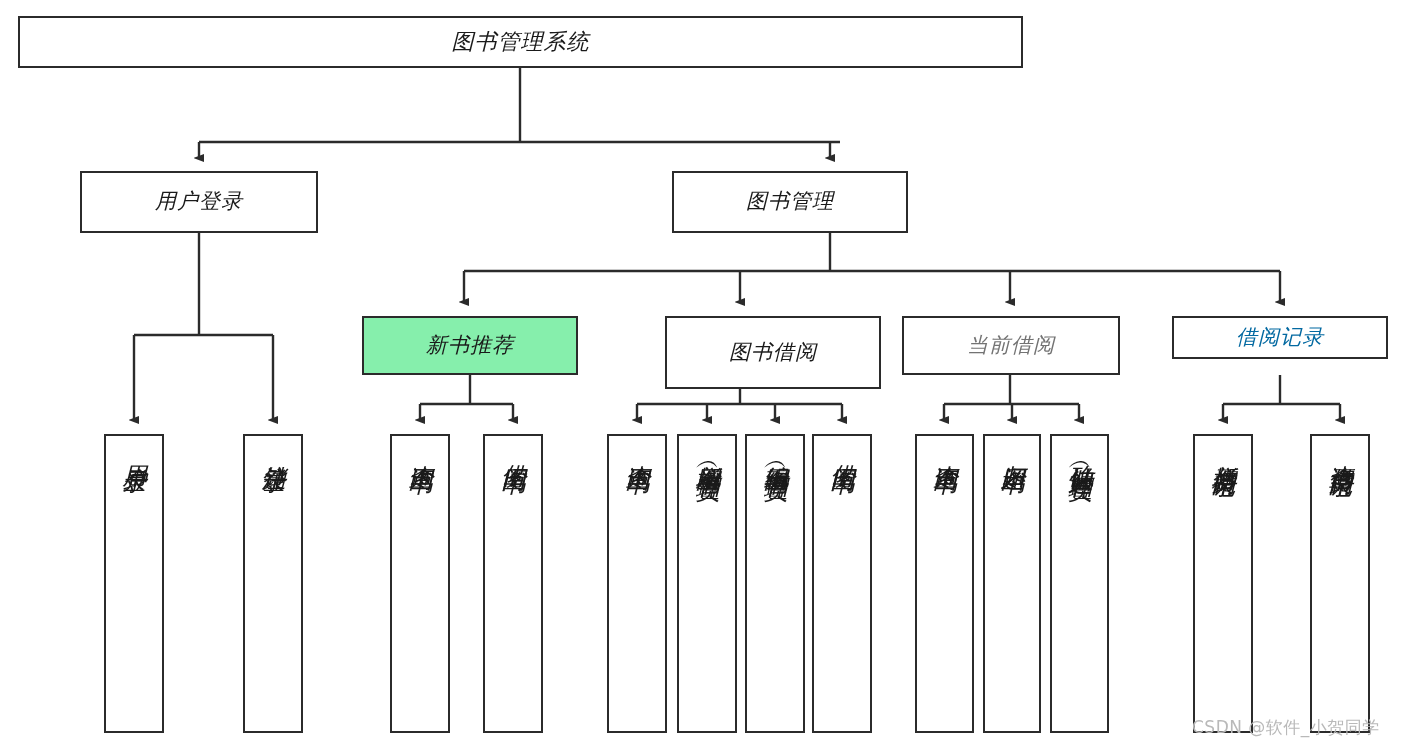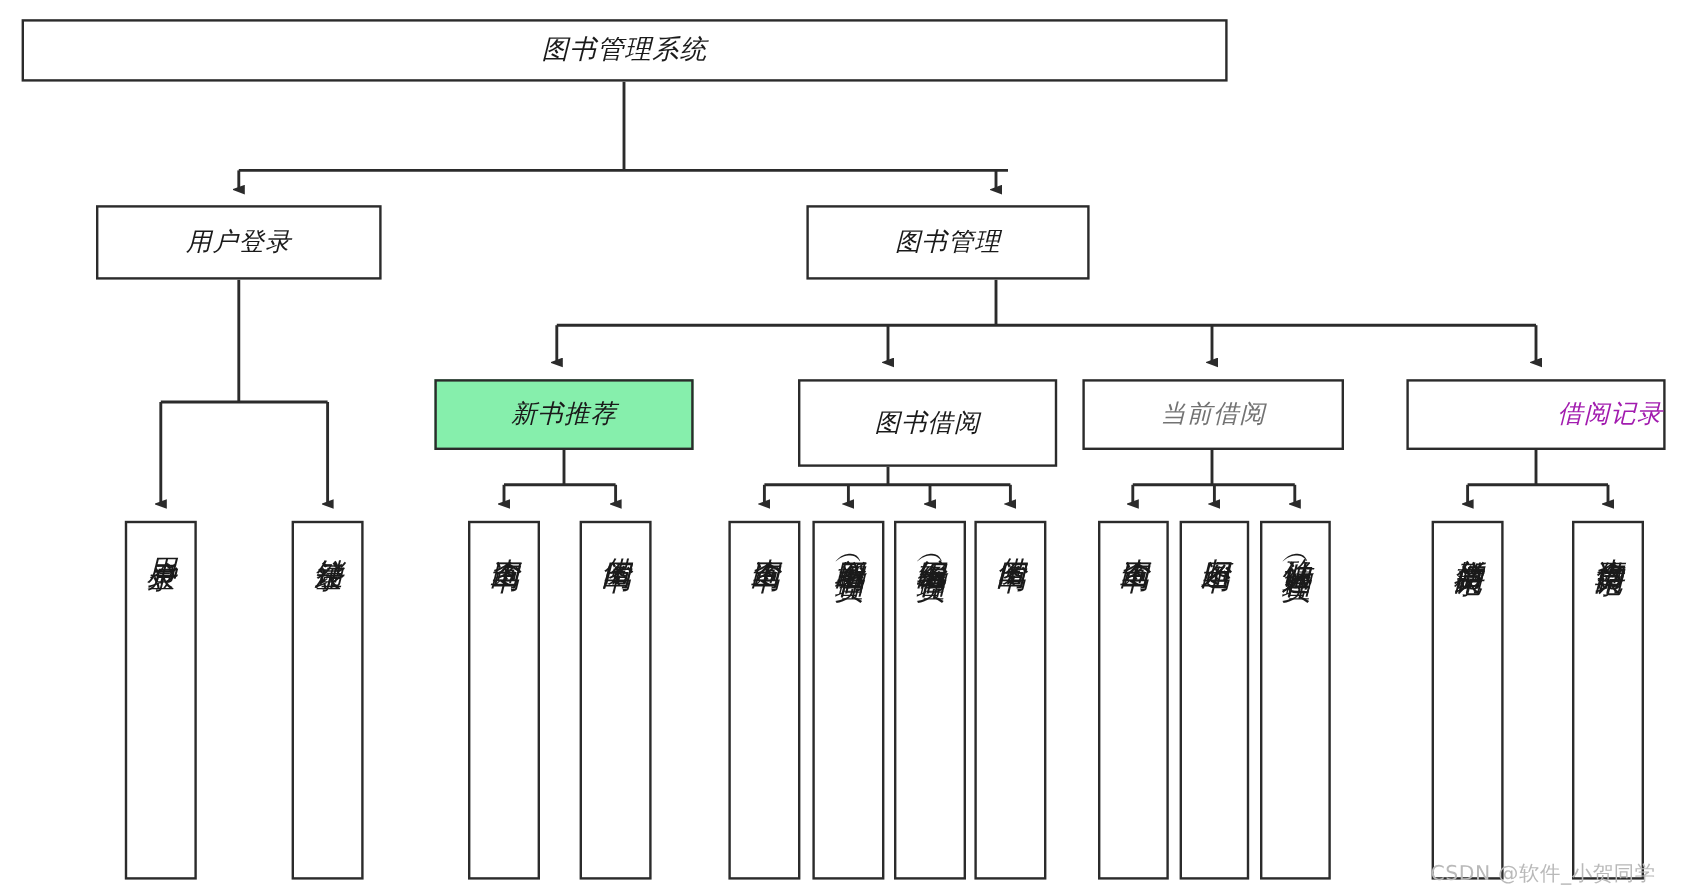--- a/index.html
+++ b/index.html
@@ -139,21 +139,21 @@
 
   <div class="node horiz" style="left: 362px; top: 316px; width: 216px; height: 59px; border-color: rgb(43, 43, 43); background: #86efac; color: rgb(26, 26, 26);">
     <span class="label">新书推荐</span>
   </div>
   <div class="node horiz" style="left: 632px; top: 316px; width: 216px; height: 73px; border-color: rgb(43, 43, 43); background: rgb(255, 255, 255); color: rgb(26, 26, 26); margin-left: 33px;">
     <span class="label">图书借阅</span>
   </div>
   <div class="node horiz" style="left: 902px; top: 316px; width: 218px; height: 59px; border-color: rgb(43, 43, 43); background: rgb(255, 255, 255); color: #737373;">
     <span class="label">当前借阅</span>
   </div>
-  <div class="node horiz" style="left: 1172px; top: 316px; width: 216px; height: 59px; border-color: rgb(43, 43, 43); background: rgb(255, 255, 255); color: #a21caf; justify-content: flex-end;">
+  <div class="node horiz" style="left: 1172px; top: 316px; width: 216px; height: 43px; border-color: rgb(43, 43, 43); background: rgb(255, 255, 255); color: #0369a1;">
     <span class="label">借阅记录</span>
   </div>
 
   <div class="node vert" style="left: 104px; top: 434px; width: 60px; height: 299px; border-color: rgb(43, 43, 43); background: rgb(255, 255, 255); color: rgb(26, 26, 26);">
     <span class="label">用户登录</span>
   </div>
   <div class="node vert" style="left: 243px; top: 434px; width: 60px; height: 299px; border-color: rgb(43, 43, 43); background: rgb(255, 255, 255); color: rgb(26, 26, 26);">
     <span class="label">注销登录</span>
   </div>
   <div class="node vert" style="left: 390px; top: 434px; width: 60px; height: 299px; border-color: rgb(43, 43, 43); background: rgb(255, 255, 255); color: rgb(26, 26, 26);">

